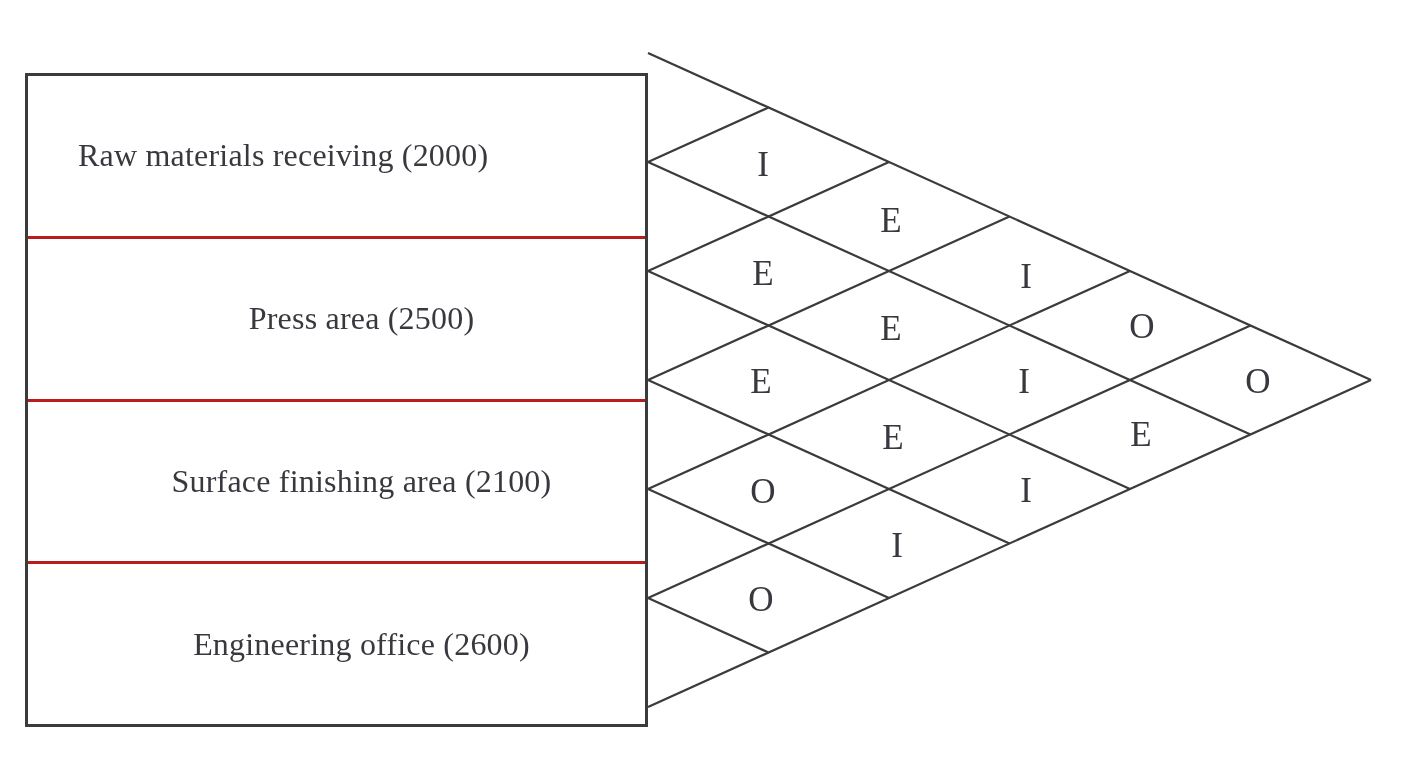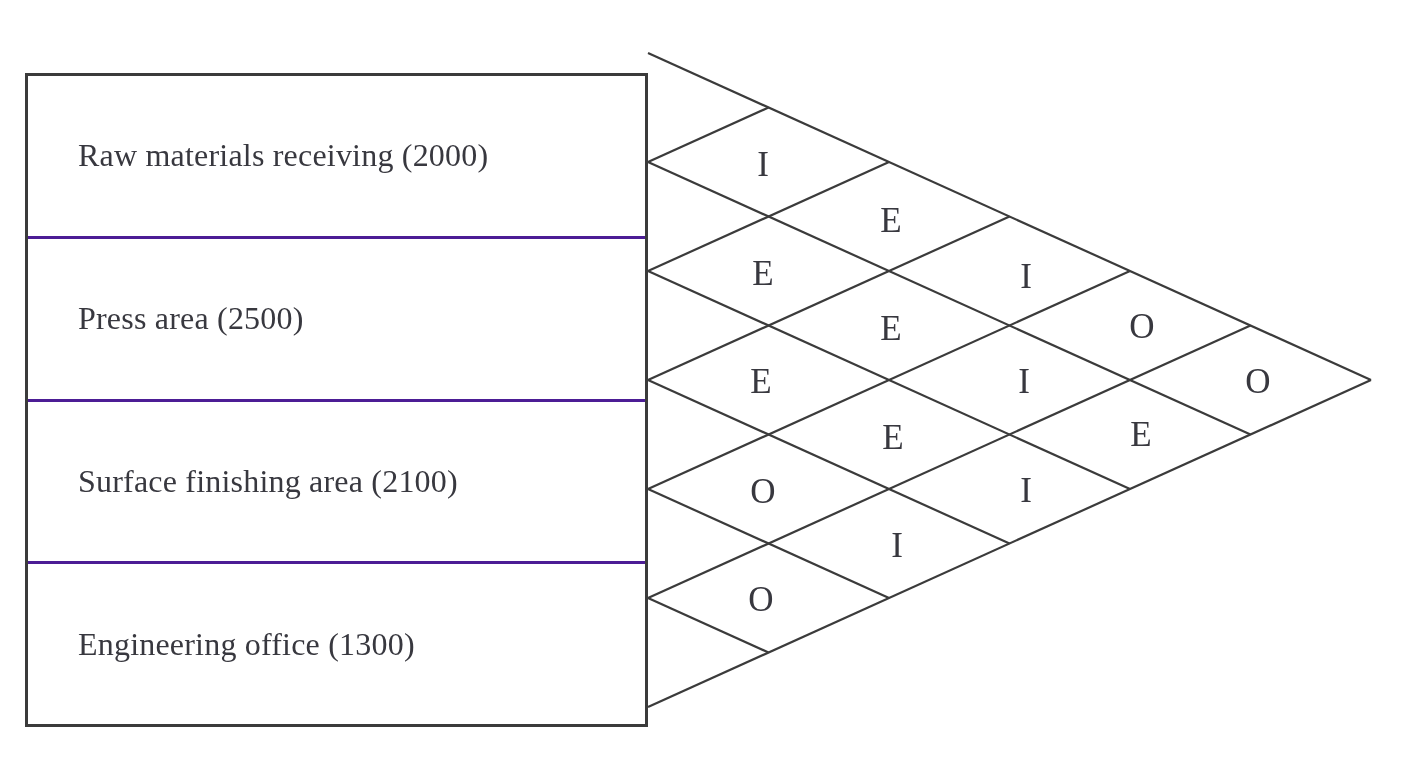--- a/index.html
+++ b/index.html
@@ -29,21 +29,22 @@
     margin-top: 20px;
   }
   .dept-row {
     flex: 1;
     display: flex;
     align-items: center;
     padding-left: 50px;
     box-sizing: border-box;
   }
   .dept-row + .dept-row {
-    border-top: 3px solid #4c1d95;
+    border-top: 3px solid #b91c1c;
+    justify-content: center;
   }
   .dept-label {
     font-size: 32px;
     color: #38383f;
     letter-spacing: 0.2px;
     white-space: nowrap;
   }
   .lattice {
     position: absolute;
     left: 0;
@@ -72,21 +73,21 @@
     <div class="dept-row">
       <span class="dept-label">Raw materials receiving (2000)</span>
     </div>
     <div class="dept-row">
       <span class="dept-label">Press area (2500)</span>
     </div>
     <div class="dept-row">
       <span class="dept-label">Surface finishing area (2100)</span>
     </div>
     <div class="dept-row">
-      <span class="dept-label">Engineering office (1300)</span>
+      <span class="dept-label">Engineering office (2600)</span>
     </div>
   </div>
 
   <svg class="lattice" viewBox="0 0 1414 781" xmlns="http://www.w3.org/2000/svg">
 
     <line x1="648" y1="53" x2="1371" y2="380"></line>
     <line x1="648" y1="162" x2="1250.5" y2="434.5"></line>
     <line x1="648" y1="271" x2="1130" y2="489"></line>
     <line x1="648" y1="380" x2="1009.5" y2="543.5"></line>
     <line x1="648" y1="489" x2="889" y2="598"></line>

